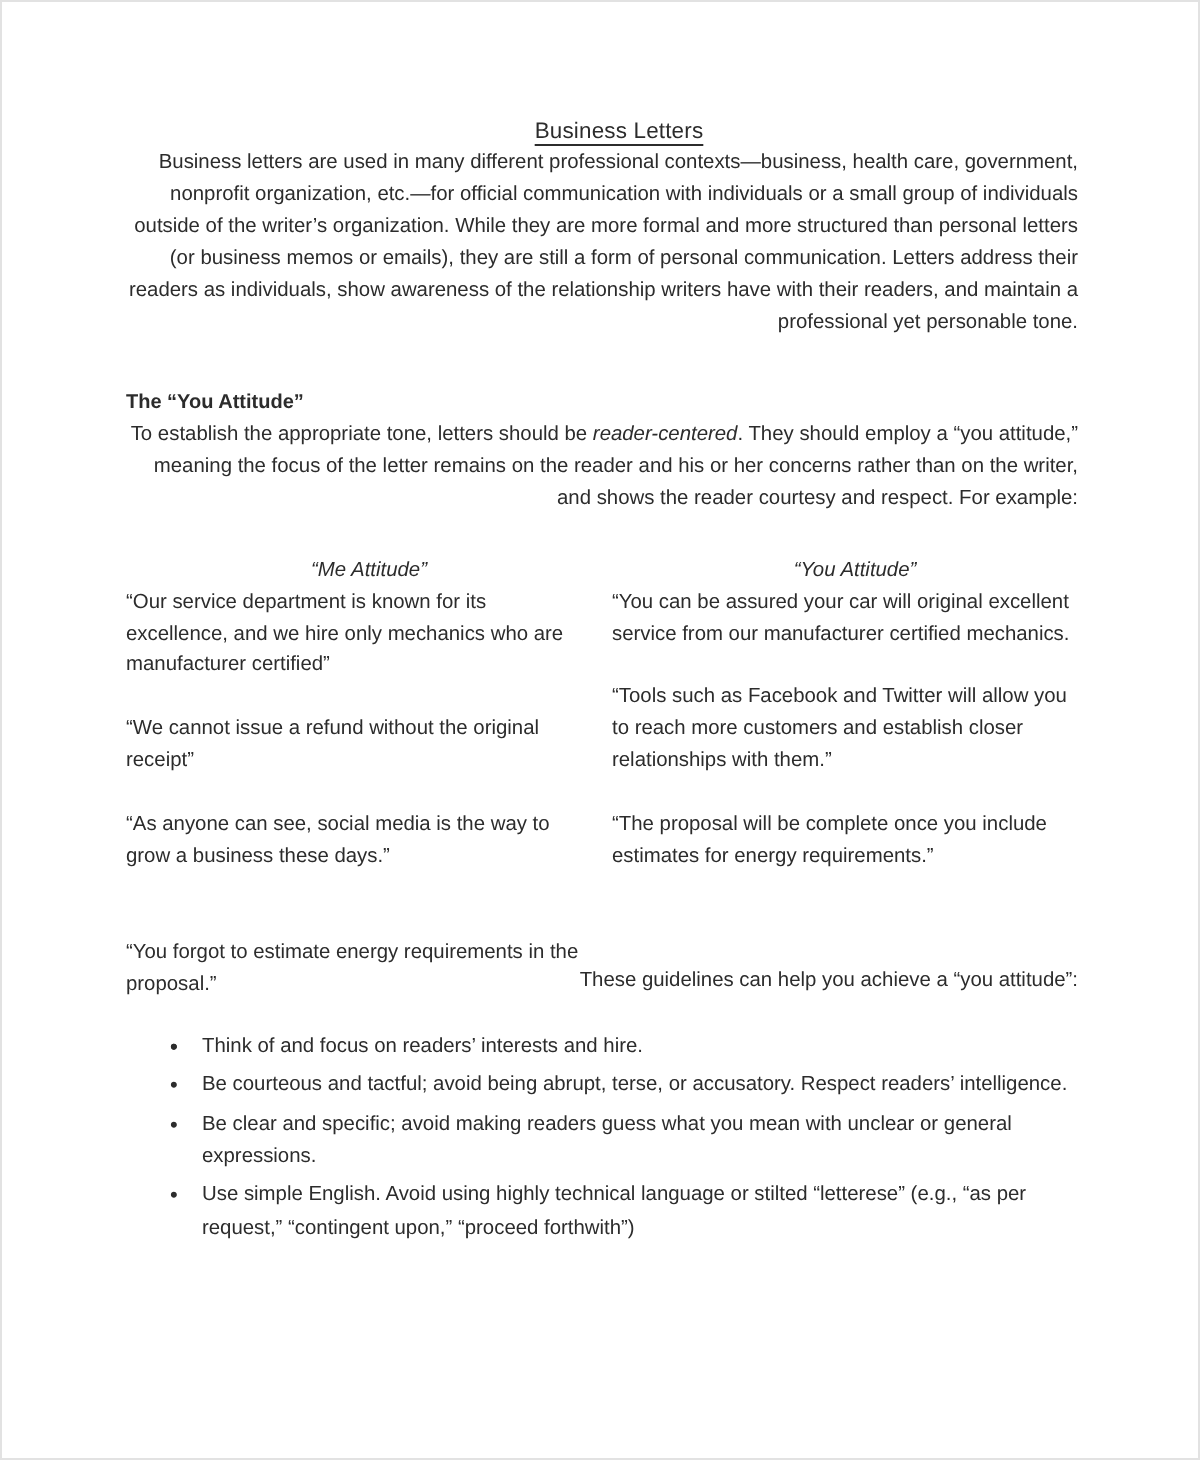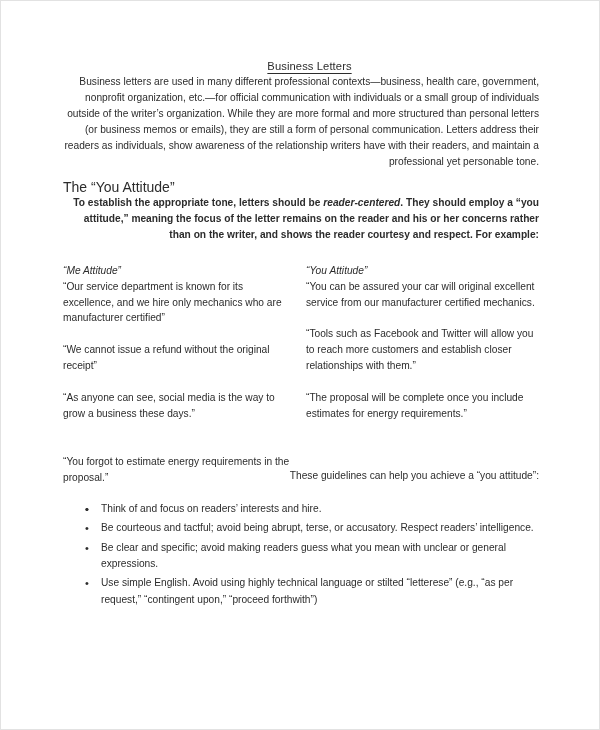--- a/index.html
+++ b/index.html
@@ -41,48 +41,48 @@
     padding-left: 17px;
   }
   p.para {
     margin: 0;
     text-align: right;
   }
   .intro-para {
     margin-top: 19px;
   }
   .section-head {
-    font-weight: normal;
-    margin-top: 10px;
-    font-size: 14px;
+    font-weight: bold;
+    margin-top: 25px;
+    font-size: 10px;
     line-height: 16px;
   }
   .tone-para {
     margin-top: 17px;
-    font-weight: bold;
   }
   em {
     font-style: italic;
   }
   .compare {
     margin-top: 20px;
     position: relative;
     height: 205px;
   }
   .col {
     position: absolute;
     top: 0;
     width: 232px;
   }
   .col-left  { left: 0px; }
   .col-right { left: 243px; }
   .col-head {
     font-style: italic;
-    margin: 0 0 0 0;
+    margin: 0 0 0 11px;
     line-height: 15.5px;
+    text-align: center;
   }
   .quote {
     margin: 0;
     line-height: 15.9px;
   }
   .quote.spaced {
     margin-top: 16px;
   }
   .quote.spaced-wide {
     margin-top: 32px;

